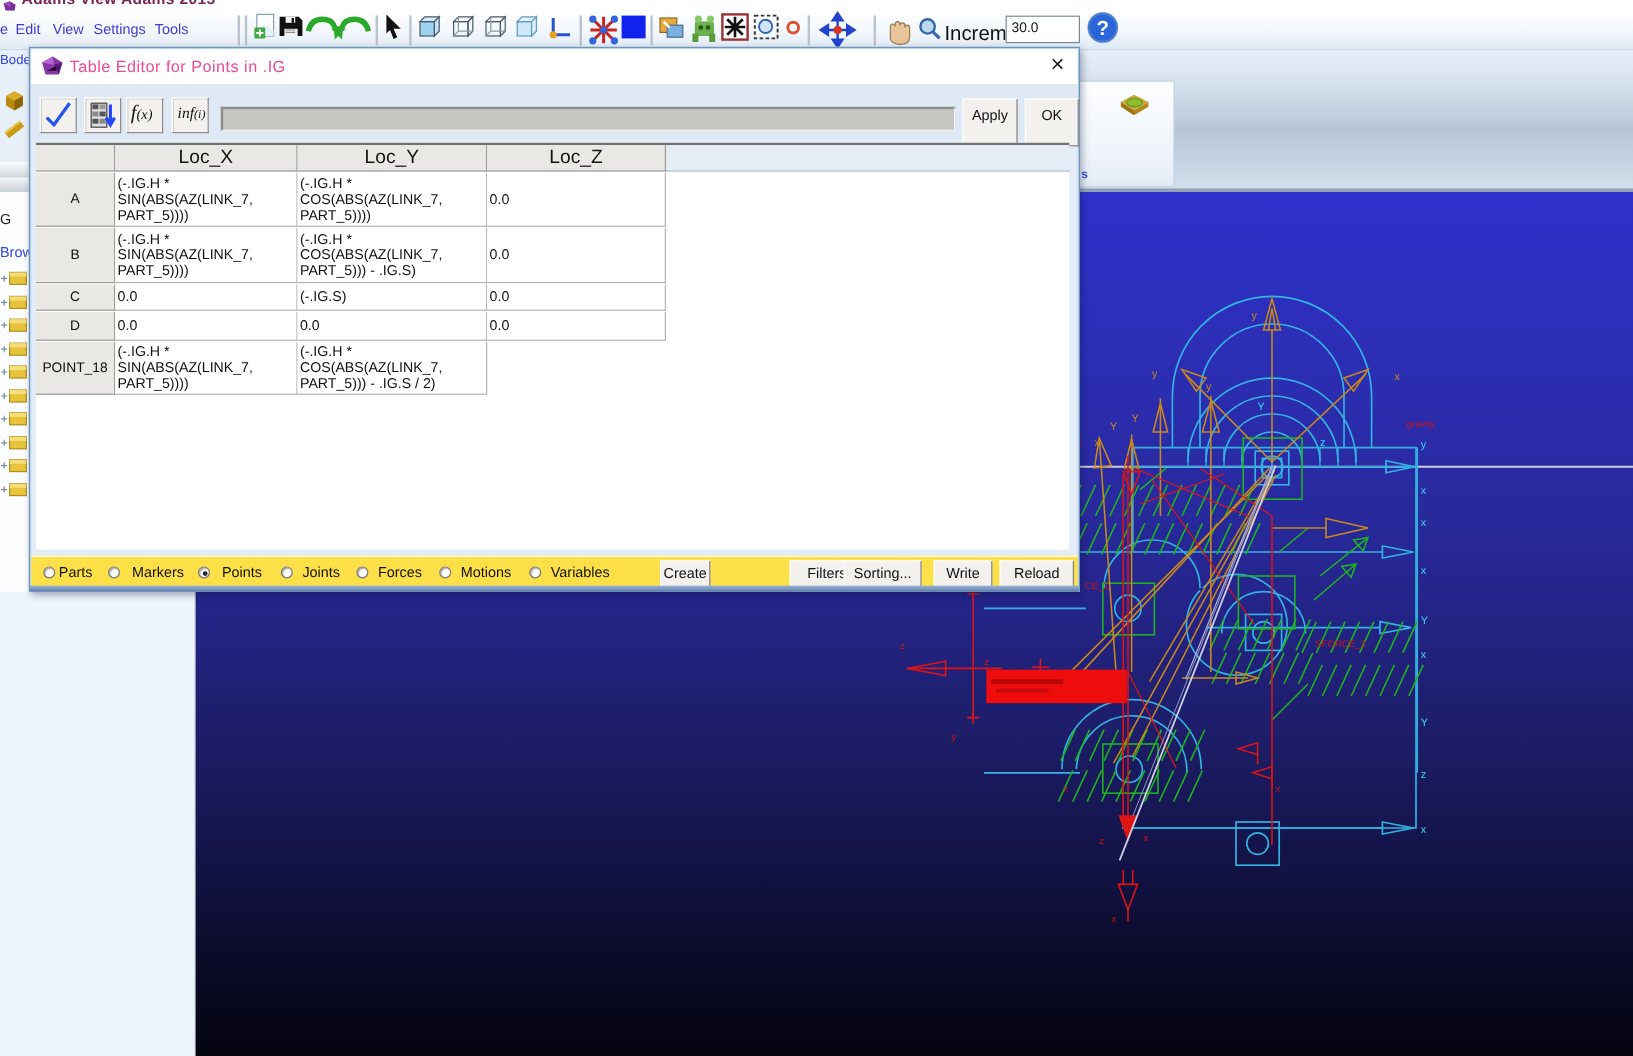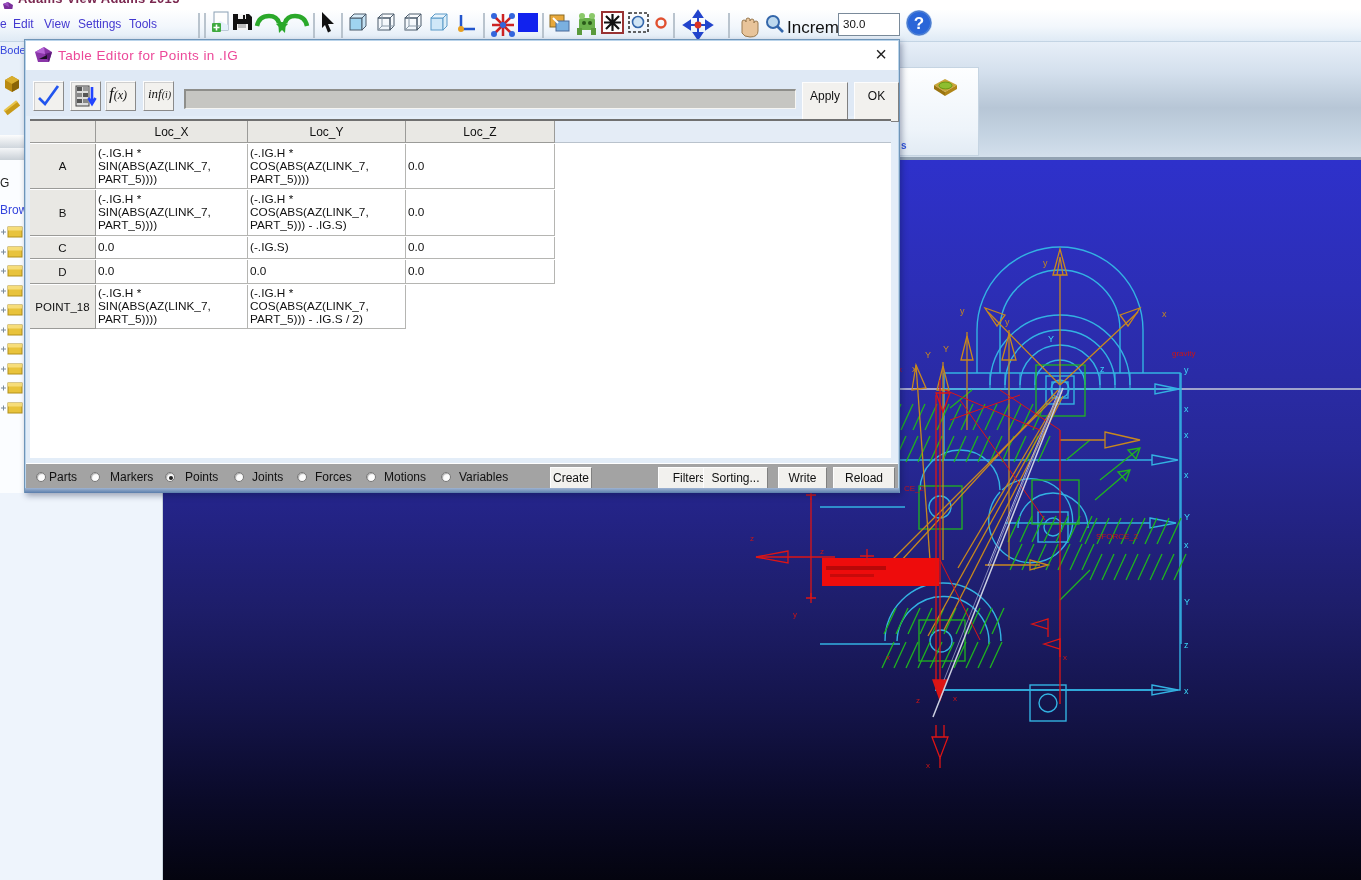--- a/index.html
+++ b/index.html
@@ -44,29 +44,29 @@
 .tbtn { position:absolute; top:11px; width:31px; height:30px; background:#f2f1ee;
   border-top:1px solid #fdfdfd; border-left:1px solid #fdfdfd; border-right:1px solid #8a8a8a; border-bottom:1px solid #8a8a8a; box-shadow:1px 1px 0 #cfcfcf inset; }
 #dinput { position:absolute; left:158px; top:19px; width:612px; height:20px; background:#c6c6c2;
   border-top:2px solid #8e8e8a; border-left:2px solid #8e8e8a; border-right:1px solid #f5f5f2; border-bottom:1px solid #f5f5f2; }
 .dbtn { position:absolute; top:12px; height:40px; background:#f2f1ee; font-size:12px; color:#111; text-align:center; line-height:26px;
   border-top:1px solid #fdfdfd; border-left:1px solid #fdfdfd; border-right:1px solid #808080; border-bottom:1px solid #808080; }
 
 
 #tblwrap { position:absolute; left:5px; top:79px; width:861px; height:339px; background:#ffffff; border-top:2px solid #707070; }
 .hcell { position:absolute; top:0; height:22px; background:#e9e8e4; border-right:1px solid #9b9b98; border-bottom:1px solid #9b9b98;
-  font-size:12px; color:#111; text-align:center; line-height:22px; }
+  font-size:16px; color:#111; text-align:center; line-height:22px; }
 #hrest { position:absolute; top:0; left:525px; width:336px; height:22px; background:#e4ecf6; border-bottom:1px solid #b9c2cc; }
 .lcell { position:absolute; left:0; width:66px; background:#e9e8e4; border-right:1px solid #9b9b98; border-bottom:1px solid #9b9b98;
   font-size:11.5px; color:#111; display:flex; align-items:center; justify-content:center; }
 .dcell { position:absolute; background:#ffffff; border-right:1px solid #b5b5b2; border-bottom:1px solid #b5b5b2;
   font-size:11.8px; color:#111; line-height:13px; padding-left:2px; display:flex; align-items:center; }
 
 
-#dbottom { position:absolute; left:1px; top:423px; width:872px; height:28px; background:#a3a3a3; border-top:1px solid #ffffff; }
+#dbottom { position:absolute; left:1px; top:423px; width:872px; height:28px; background:#fde047; border-top:1px solid #ffffff; }
 .radio { position:absolute; top:8px; width:10px; height:10px; border-radius:50%; background:#fdfdfd;
   border:1px solid #777; box-shadow:inset 1px 1px 1px #aaa; }
 .rlbl { position:absolute; top:6px; font-size:12px; color:#111; }
 </style>
 </head>
 <body>
 <div id="root">
 
   <div id="titlebar" class="abs">
     <div id="titleicon"><svg width="12" height="12">

